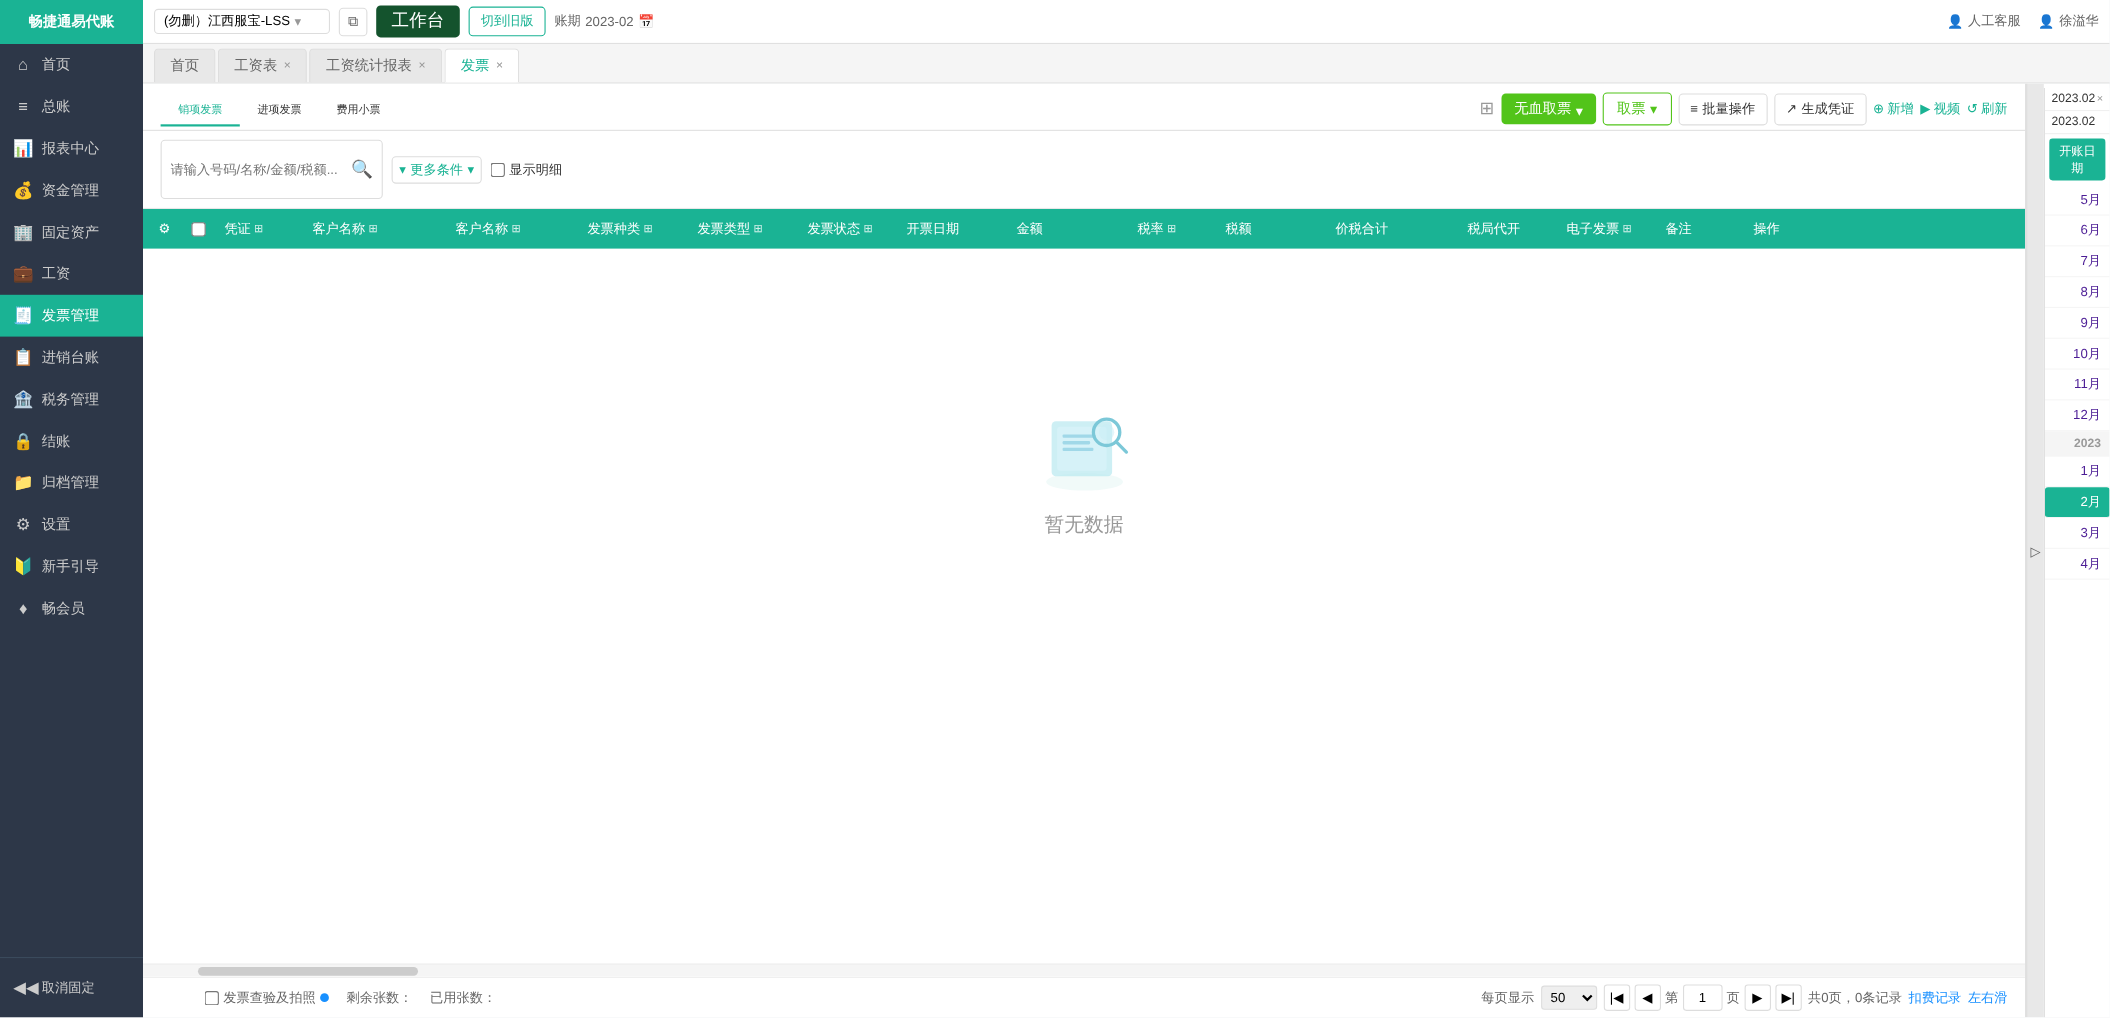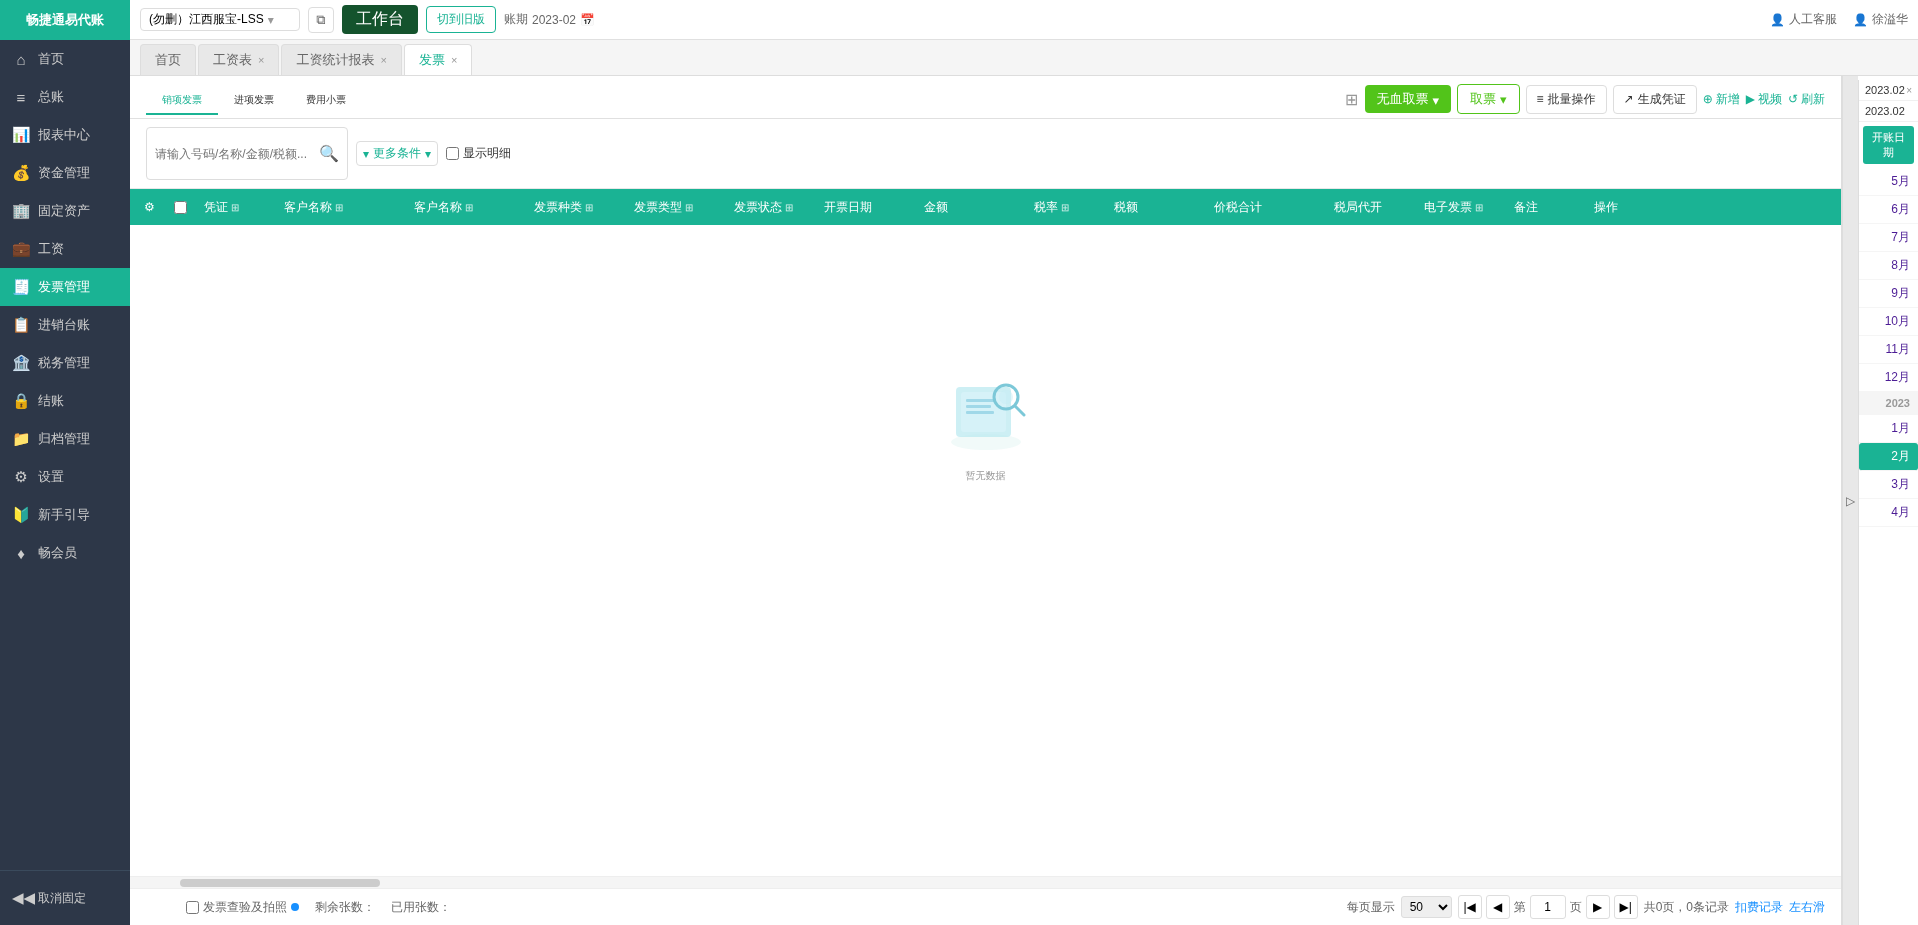--- a/index.html
+++ b/index.html
@@ -291,21 +291,21 @@
     }
     .empty-state {
       display: flex;
       flex-direction: column;
       align-items: center;
       justify-content: center;
       height: 400px;
       gap: 12px;
     }
     .empty-text {
-      font-size: 10px;
+      font-size: 18px;
       color: #999;
     }
     
     .h-scroll {
       height: 12px;
       background: #f5f5f5;
       border-top: 1px solid #eee;
       position: relative;
       overflow: hidden;
     }

